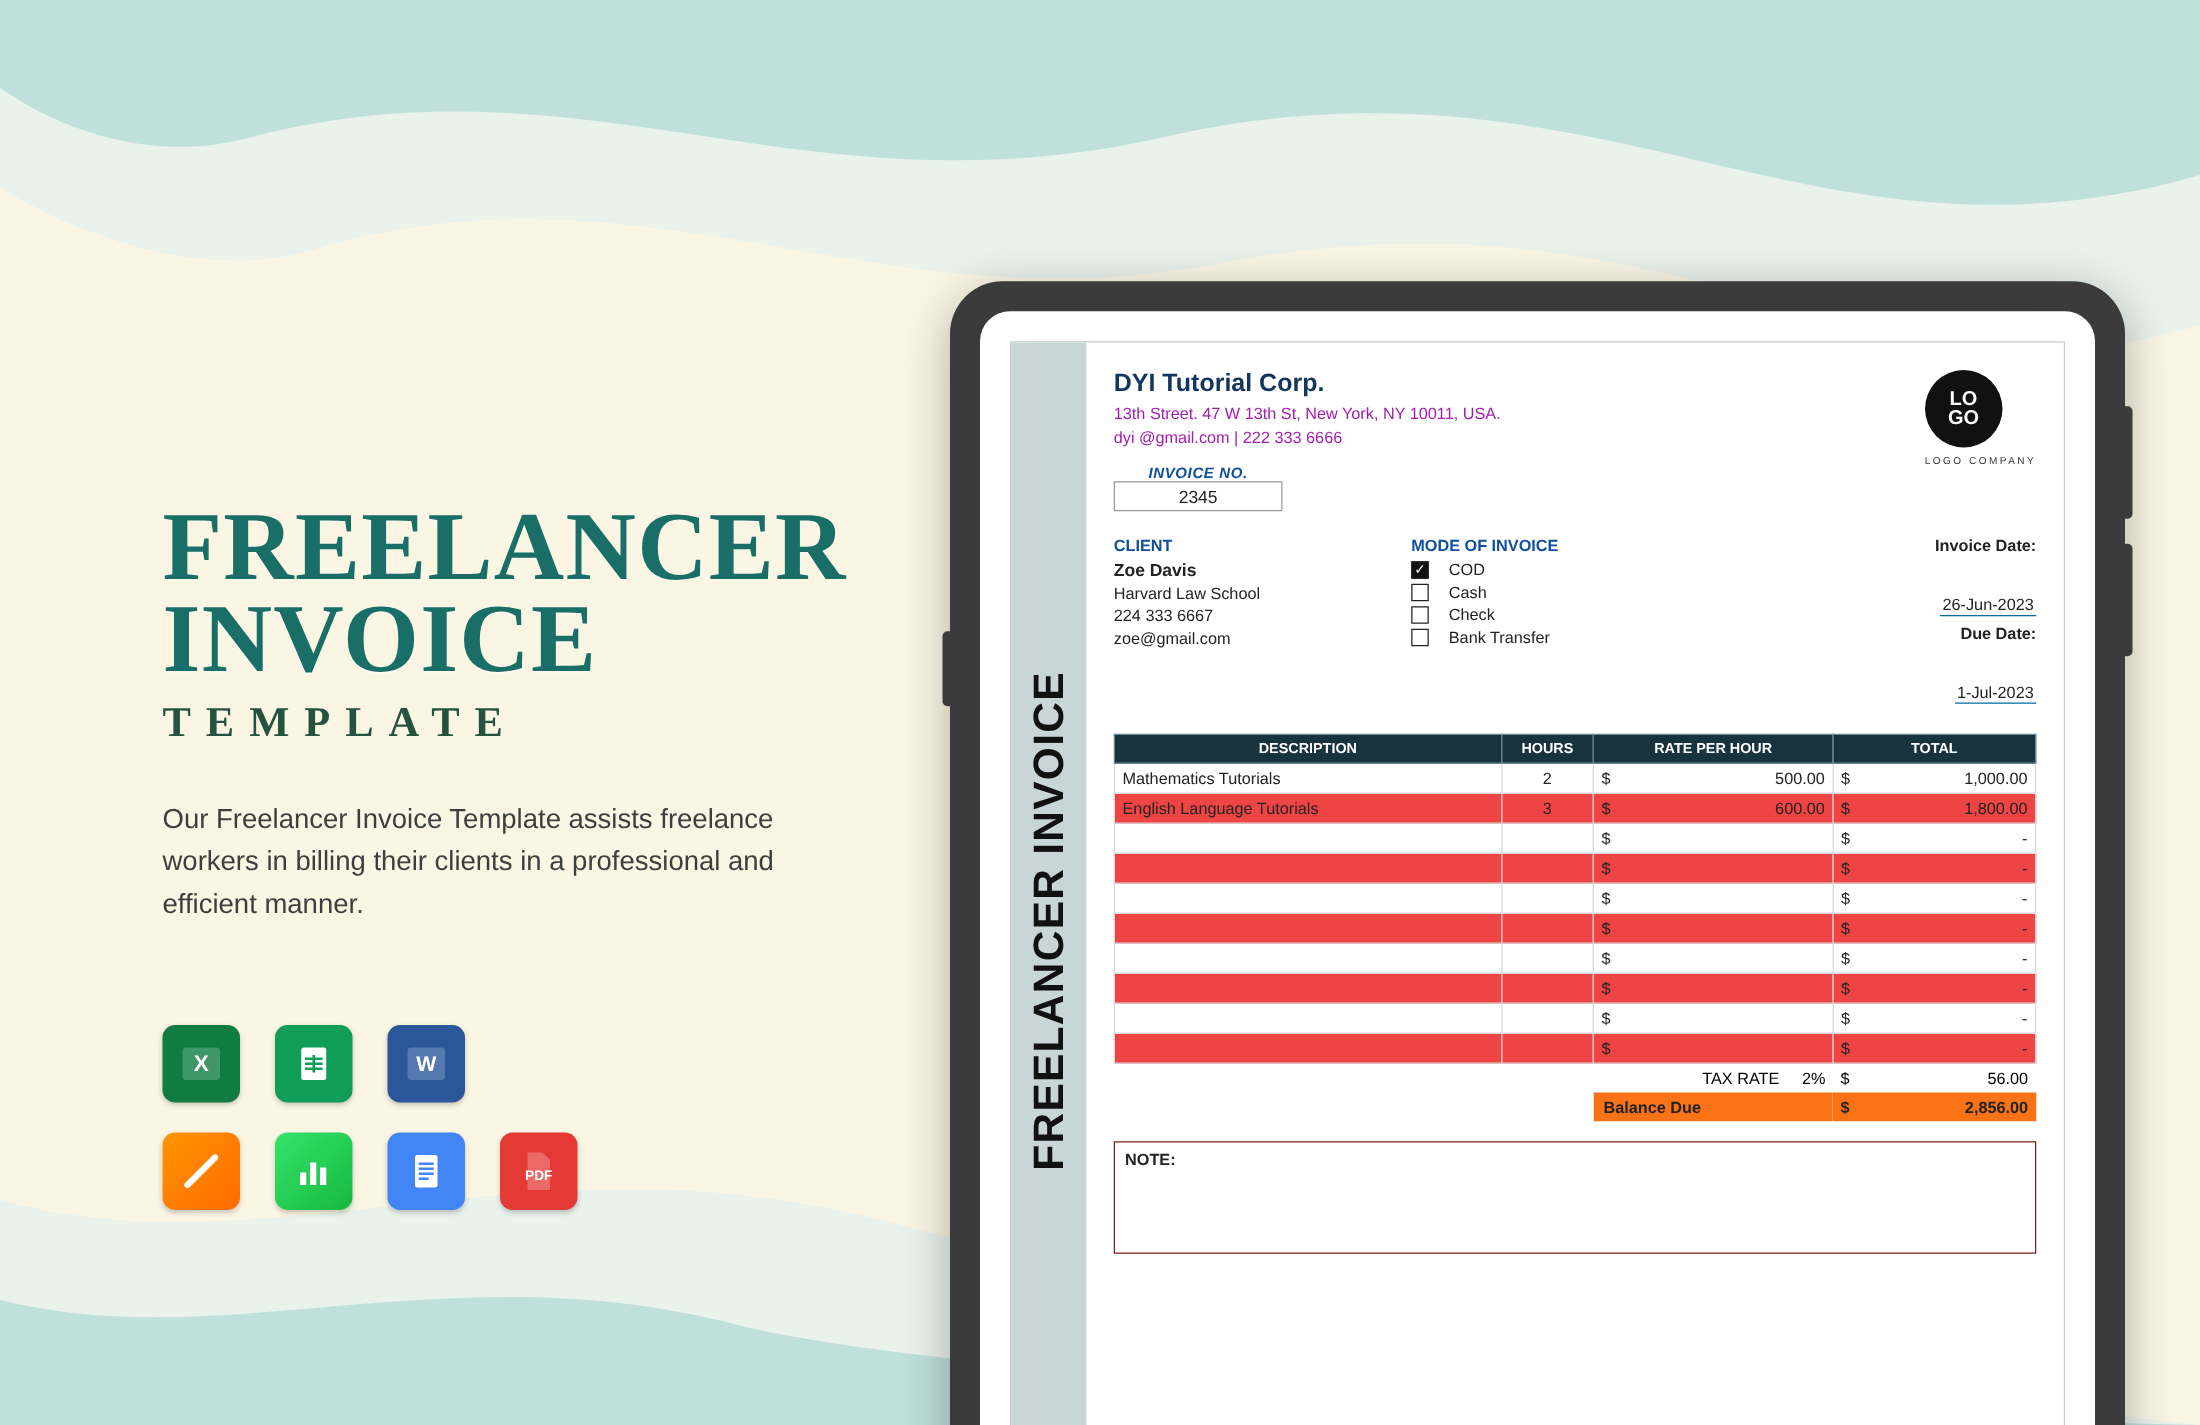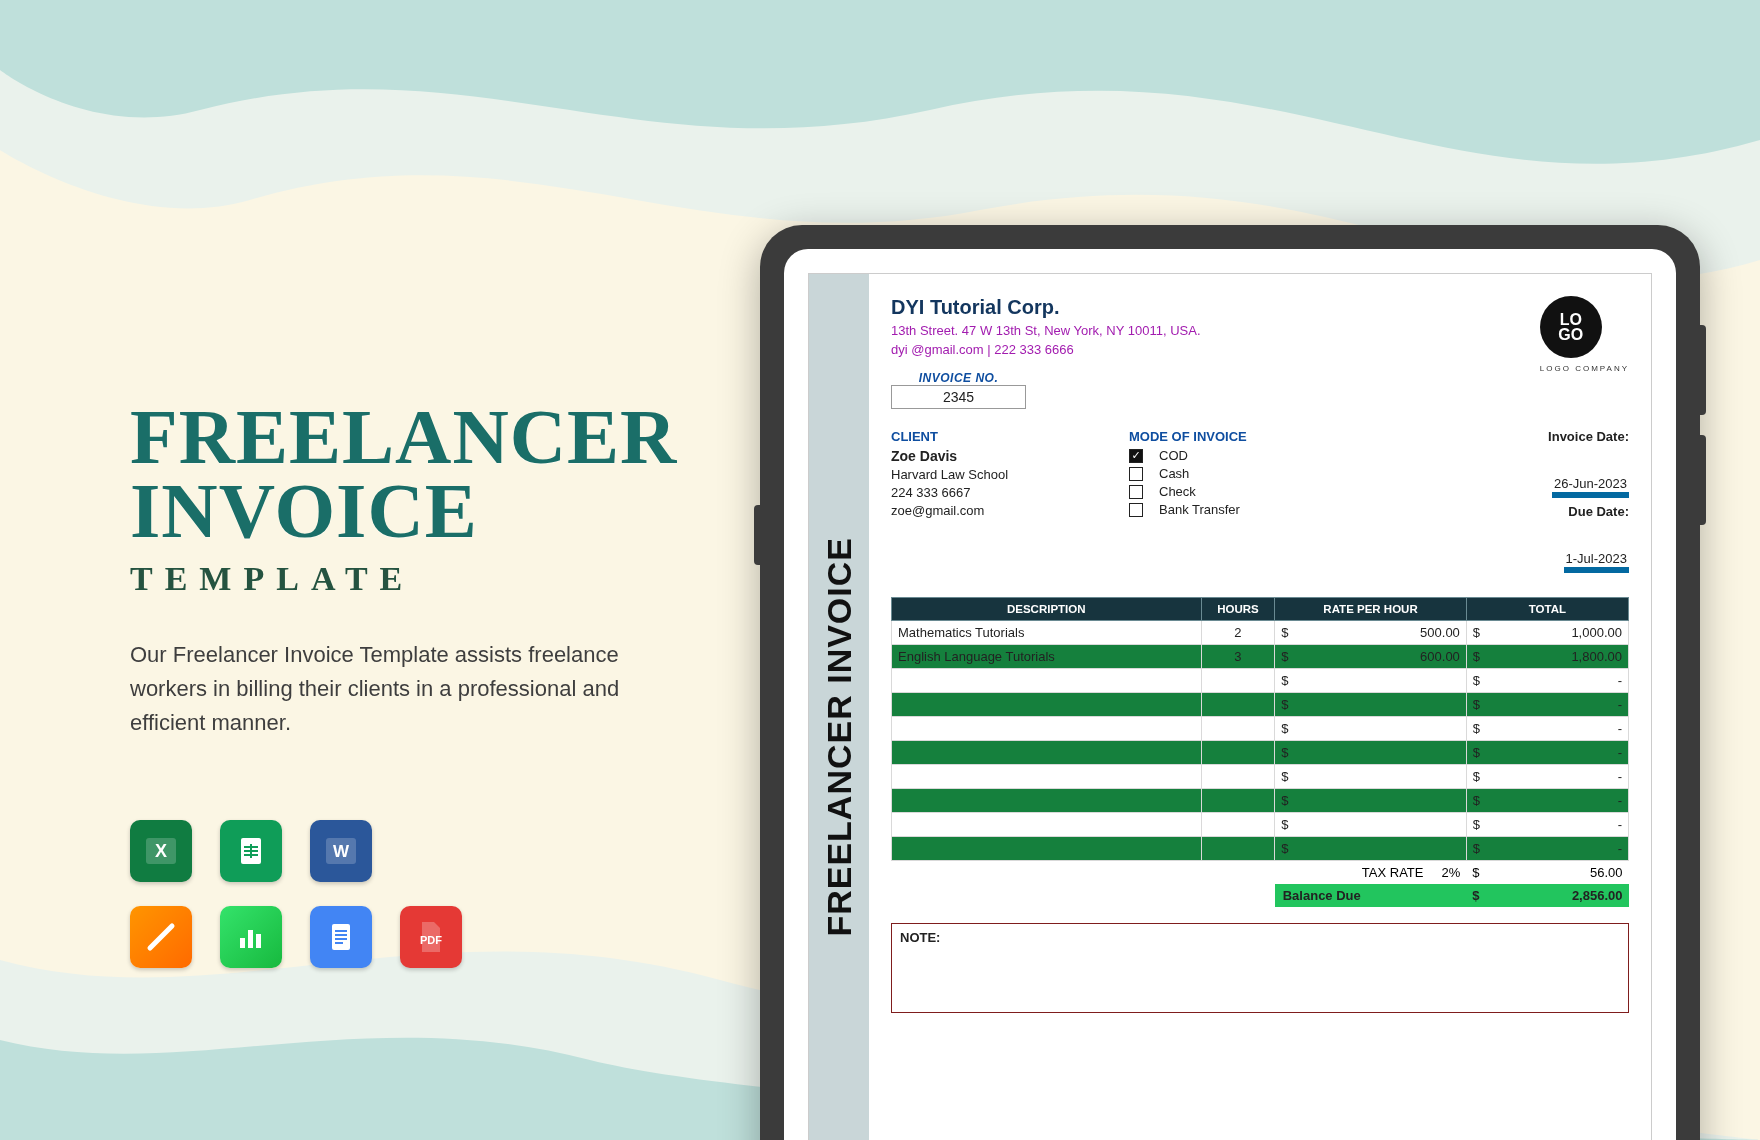--- a/index.html
+++ b/index.html
@@ -39,35 +39,35 @@
 .col-payment { flex:1; }
 .col-dates { width:150px; text-align:right; }
 .sect-lbl { font-size:13px; font-weight:800; color:#0f4ea0; margin-bottom:4px; }
 .cli-name { font-weight:800; }
 .cli-line { font-size:13px; margin-top:3px; }
 .pay-list { font-size:13px; }
 .pay-item { display:flex; align-items:center; gap:16px; margin-bottom:3px; }
 .cb { width:14px; height:14px; border:1.5px solid #222; display:inline-flex; align-items:center; justify-content:center; font-size:11px; }
 .cb.checked { background:#111; color:#fff; }
 .date-lbl { font-weight:800; font-size:13px; }
-.date-val { font-size:13px; border-bottom:6px solid #0369a1; display:inline-block; padding:0 2px 1px; margin-bottom:6px;margin-top:32px; }
+.date-val { font-size:13px; border-bottom:1px solid #0369a1; display:inline-block; padding:0 2px 1px; margin-bottom:6px;margin-top:32px; }
 
 table.items { width:100%; border-collapse:collapse; margin-top:18px; font-size:13px; }
 table.items th { background:#17343e; color:#fff; font-weight:700; padding:5px 6px; font-size:11.5px; border:1px solid #6a8a92; text-align:center; }
 table.items td { border:1px solid #d9d9d9; padding:4px 6px; height:23px; }
-table.items tr.alt td { background:#15803d; }
+table.items tr.alt td { background:#ef4444; }
 td.r, th.r { text-align:right; }
 td.c, th.c { text-align:center; }
 .split-rate { display:grid; grid-template-columns:16px 1fr; }
 .split-rate .d { text-align:left; }
 .split-rate .v { text-align:right; }
 
 tr.subtotal td { font-weight:800; border:none; }
 tr.tax td { color:#000000; font-weight:400; border:none; }
-tr.balance td { font-weight:800; background:#22c55e; border:none; }
+tr.balance td { font-weight:800; background:#f97316; border:none; }
 
 .note-box { margin-top:16px; border:1px solid #7f1d1d; min-height:90px; padding:6px 8px; font-weight:700; font-size:13px; }
 </style>
 </head>
 <body>
 
 <div class="stage">
   <svg class="bg" viewBox="0 0 1760 1140" preserveAspectRatio="none">
     <rect width="1760" height="1140" fill="#fbf6e4"></rect>
     <path d="M0,0 L1760,0 L1760,260 C1500,340 1350,140 980,210 C700,265 520,120 250,200 C130,235 0,150 0,150 Z" fill="#eaf2ec"></path>

